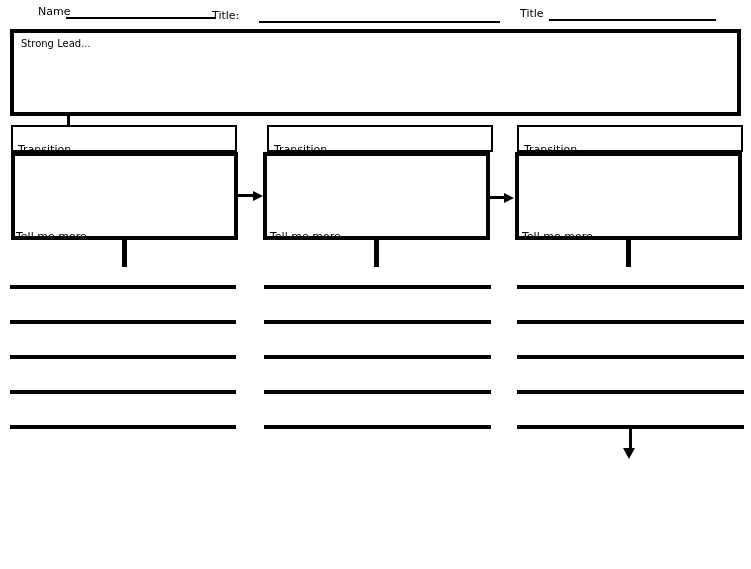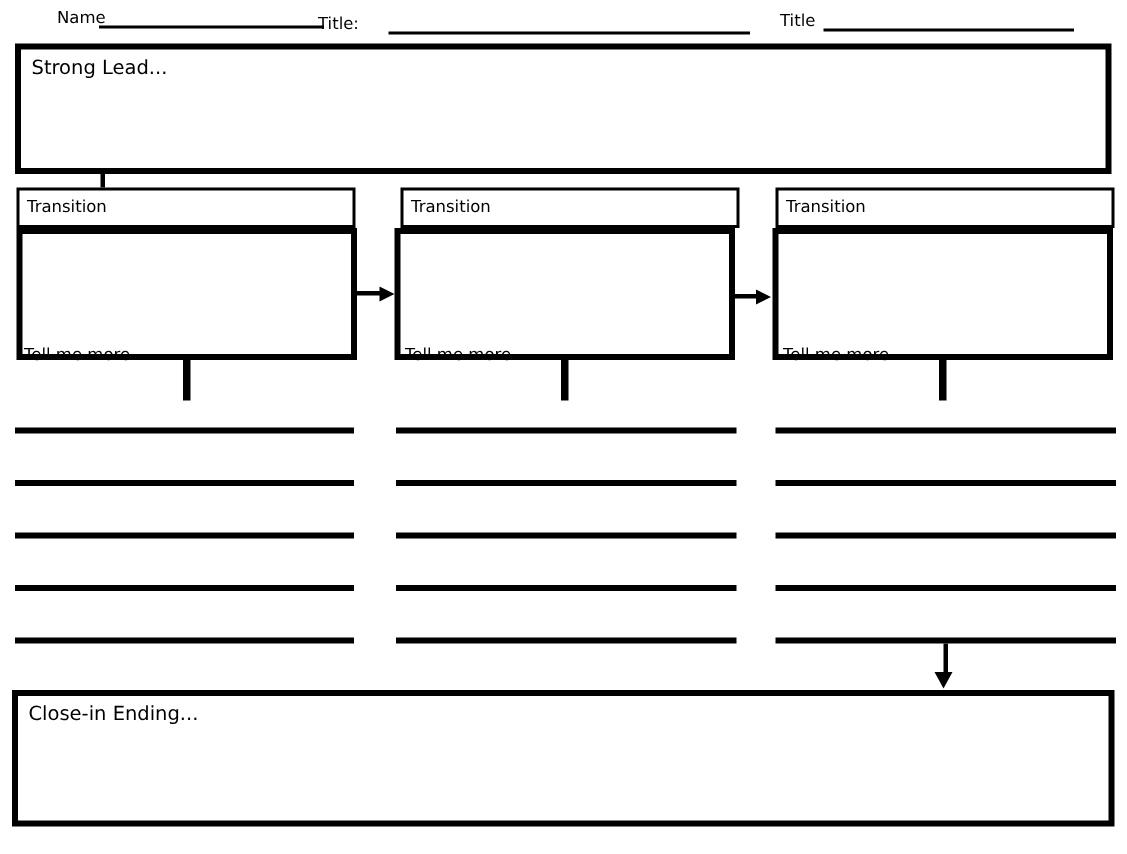--- a/index.html
+++ b/index.html
@@ -22,22 +22,22 @@
   #title-label { left:212px; top:9px; }
   #date-label  { left:520px; top:7px; }
   .blank { border-bottom:2px solid #000; height:15px; }
   #name-blank  { left:66px;  top:2px; width:150px; }
   #title-blank { left:259px; top:6px; width:241px; }
   #date-blank  { left:549px; top:4px; width:167px; }
 
   
   .thickbox { border:4px solid #000; box-sizing:border-box; background:#fff; }
   .thinbox  { border:2px solid #000; box-sizing:border-box; background:#fff; }
-  .boxlabel { display:block; padding:5px 7px; font-size:13px; }
-  .tlabel   { display:block; padding:4px 5px; font-size:11px; }
+  .boxlabel { display:block; padding:5px 7px; font-size:10px; }
+  .tlabel   { display:block; padding:16px 5px; font-size:11px; }
 
   #strong-lead-box { left:10px; top:29px;  width:731px; height:87px; }
   #closing-box     { left:8px;  top:460px; width:735px; height:91px; }
 
   #transition-box-1 { left:11px;  top:125px; width:226px; height:27px; }
   #transition-box-2 { left:267px; top:125px; width:226px; height:27px; }
   #transition-box-3 { left:517px; top:125px; width:226px; height:27px; }
 
   #event-box-1 { left:11px;  top:152px; width:227px; height:88px; }
   #event-box-2 { left:263px; top:152px; width:227px; height:88px; }
@@ -151,17 +151,14 @@
       <div class="wline"></div>
       <div class="wline"></div>
       <div class="wline"></div>
       <div class="wline"></div>
       <div class="wline"></div>
     </div>
 
   <div class="abs stem-v" id="ending-arrow-stem"></div>
   <div class="abs head-down" id="ending-arrow-head"></div>
 
-  <div class="abs thickbox" id="closing-box">
-    <span class="boxlabel">Close-in Ending...</span>
-  </div>
 
 </div>
 
 </body></html>

